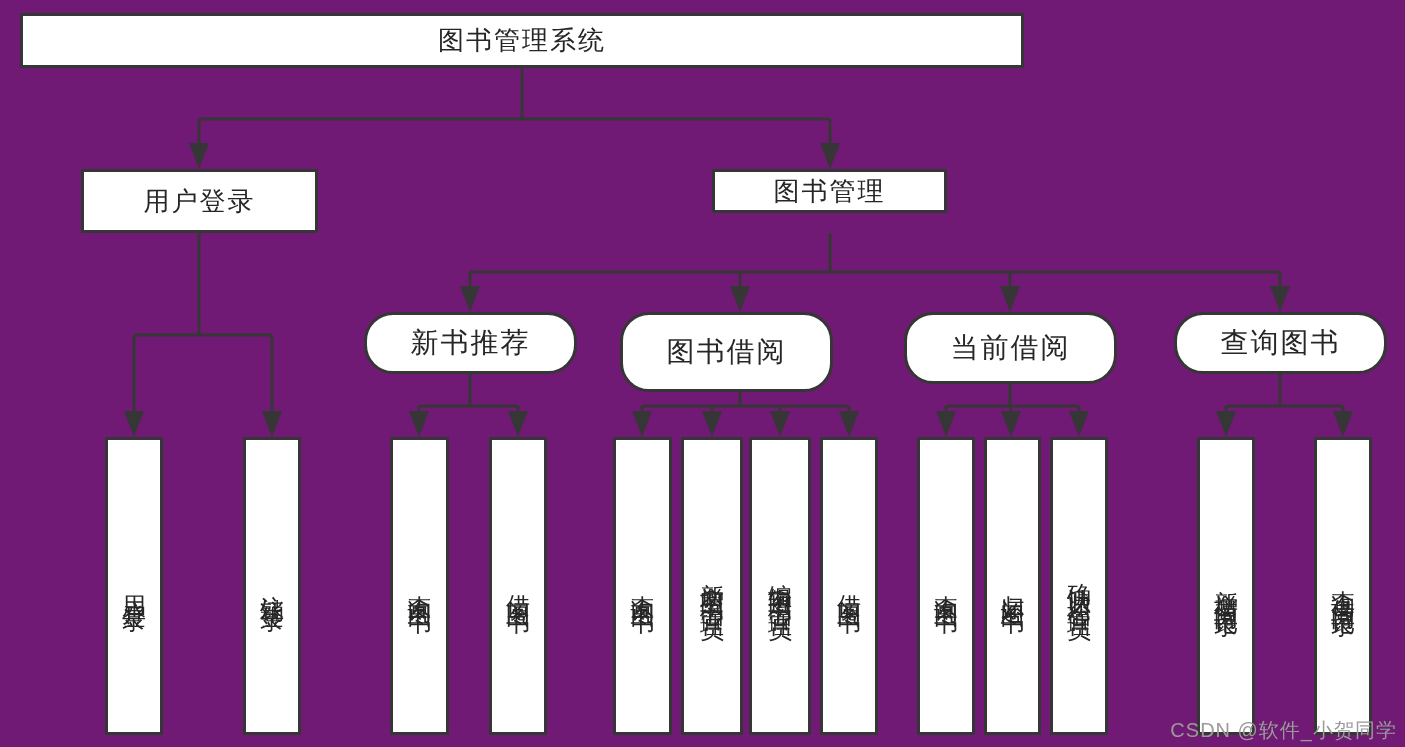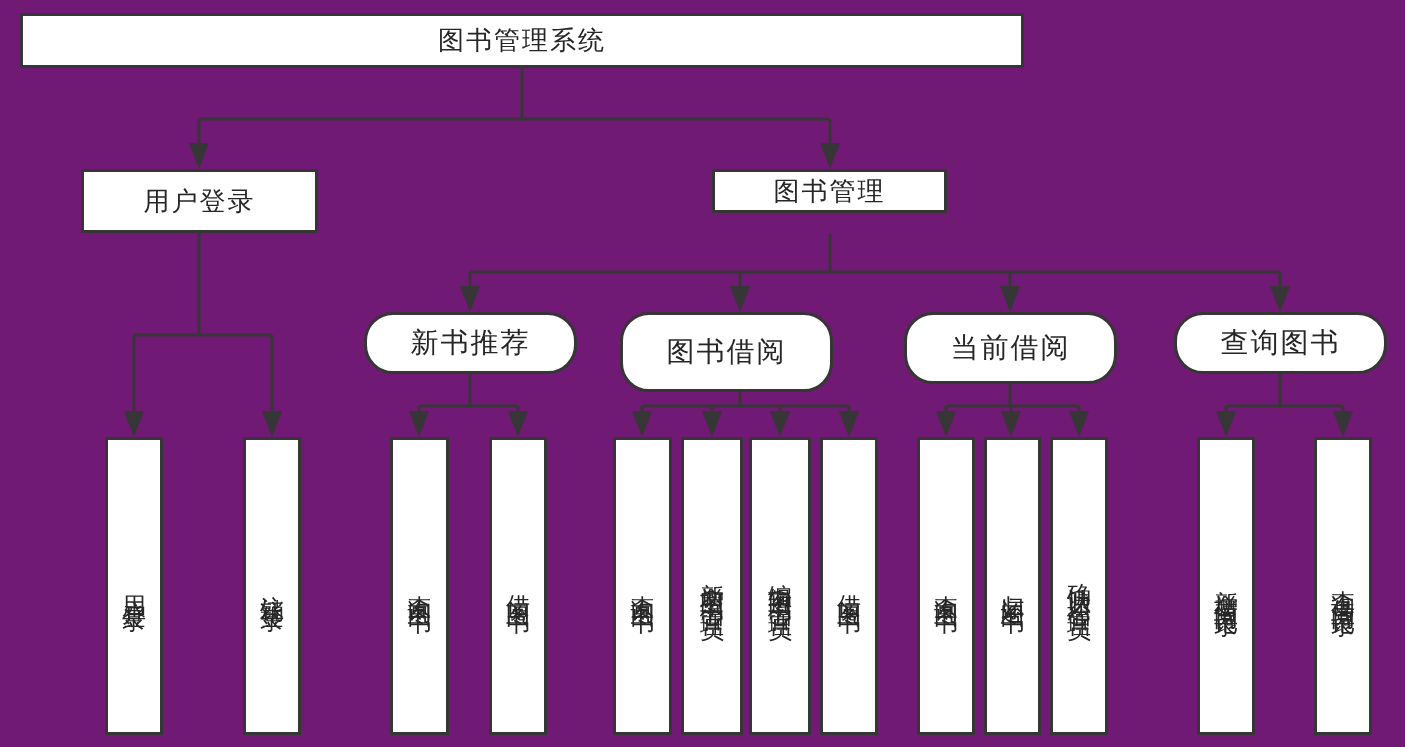--- a/index.html
+++ b/index.html
@@ -118,14 +118,15 @@
   <div class="box tall" style="left:749px; top:437px; width:62px; height:298px;">编辑图书（管理员）</div>
   <div class="box tall" style="left:820px; top:437px; width:58px; height:298px;">借阅图书</div>
 
   <div class="box tall" style="left:917px; top:437px; width:58px; height:298px;">查询图书</div>
   <div class="box tall" style="left:984px; top:437px; width:57px; height:298px;">归还图书</div>
   <div class="box tall" style="left:1050px; top:437px; width:58px; height:298px;">确认归还（管理员）</div>
 
   <div class="box tall" style="left:1197px; top:437px; width:58px; height:298px;">新增借阅记录</div>
   <div class="box tall" style="left:1314px; top:437px; width:58px; height:298px;">查询借阅记录</div>
 
+  <div class="watermark">CSDN @软件_小贺同学</div>
 
 </div>
 
 </body></html>

